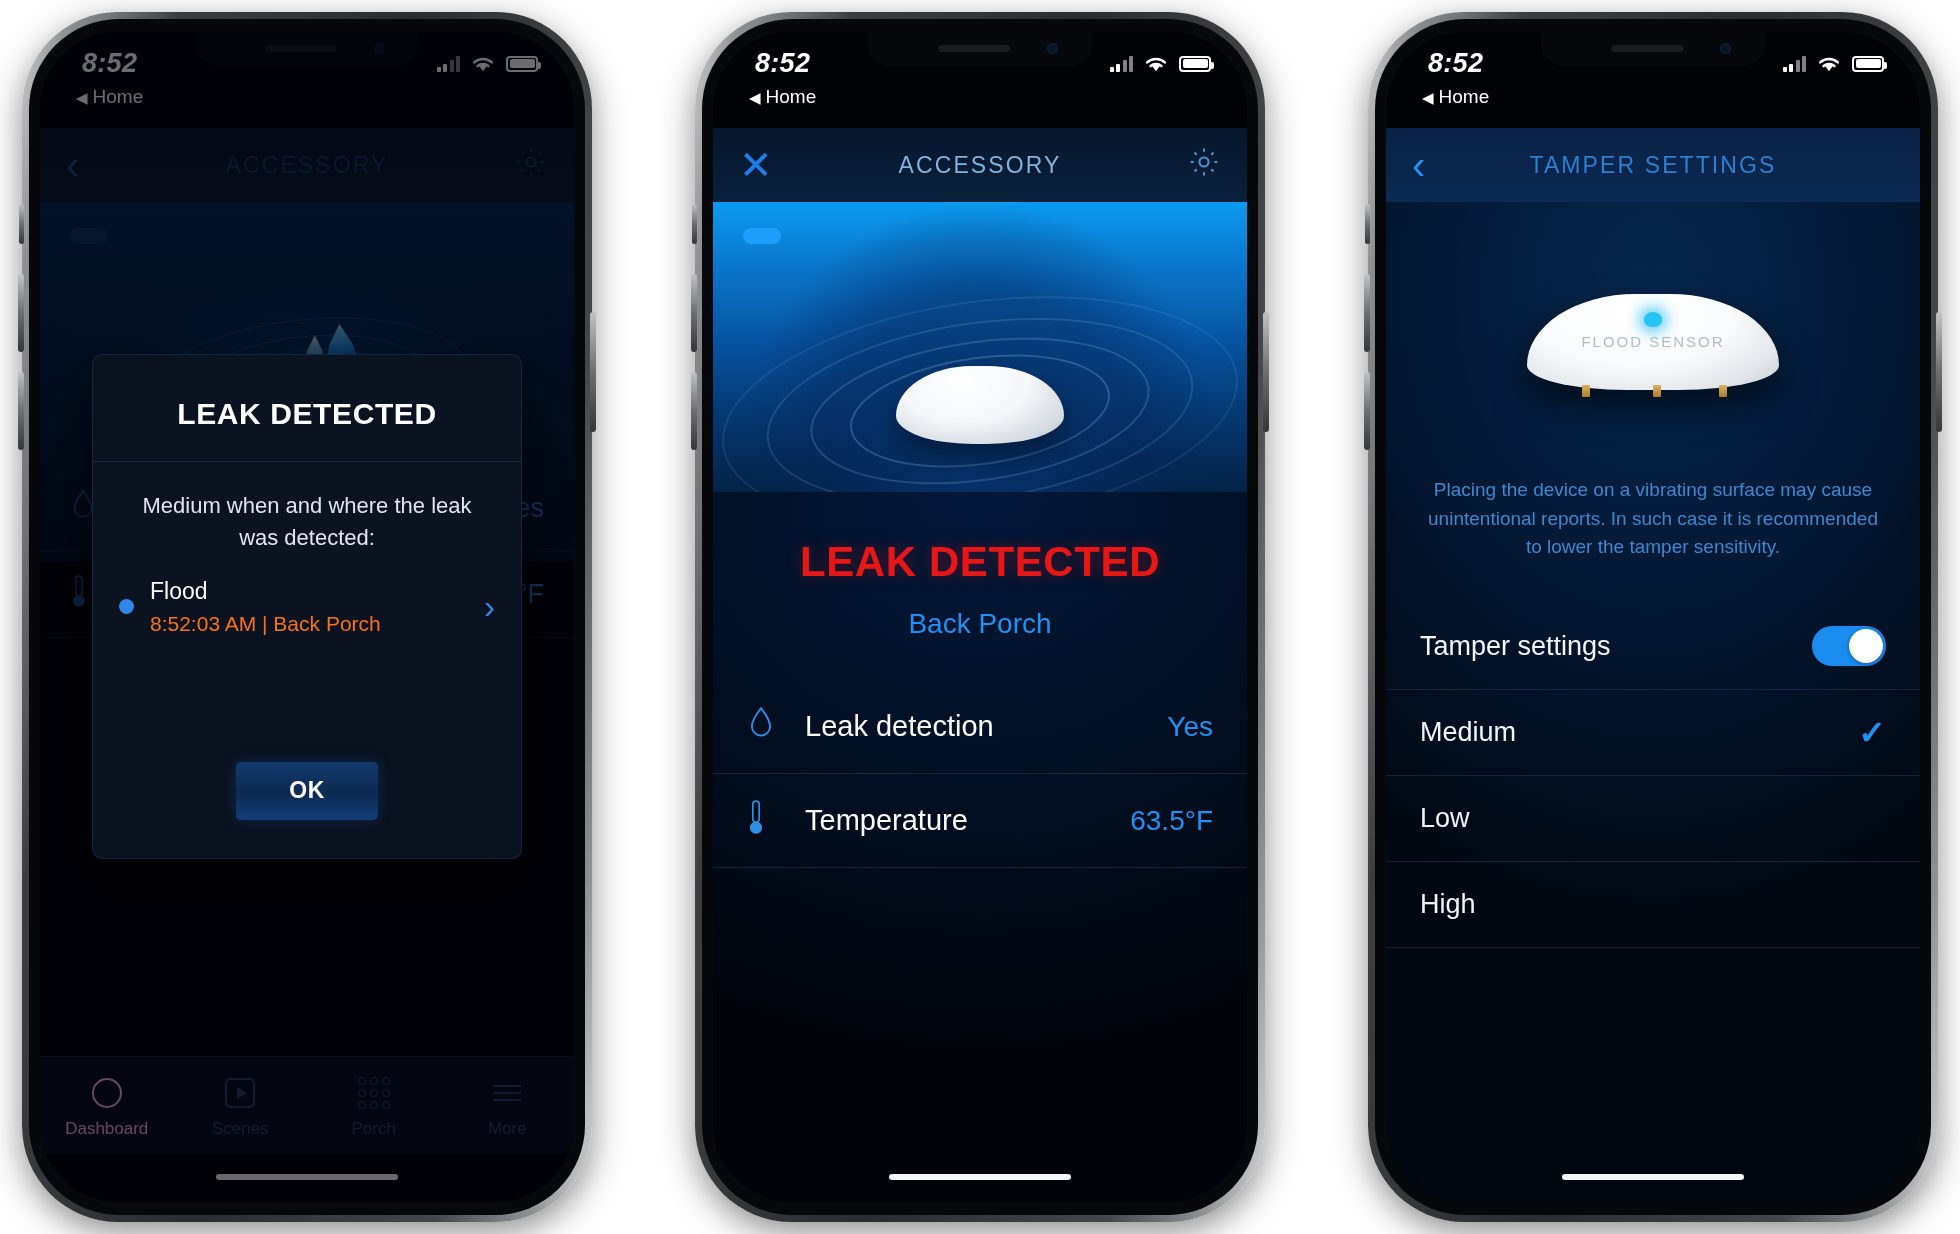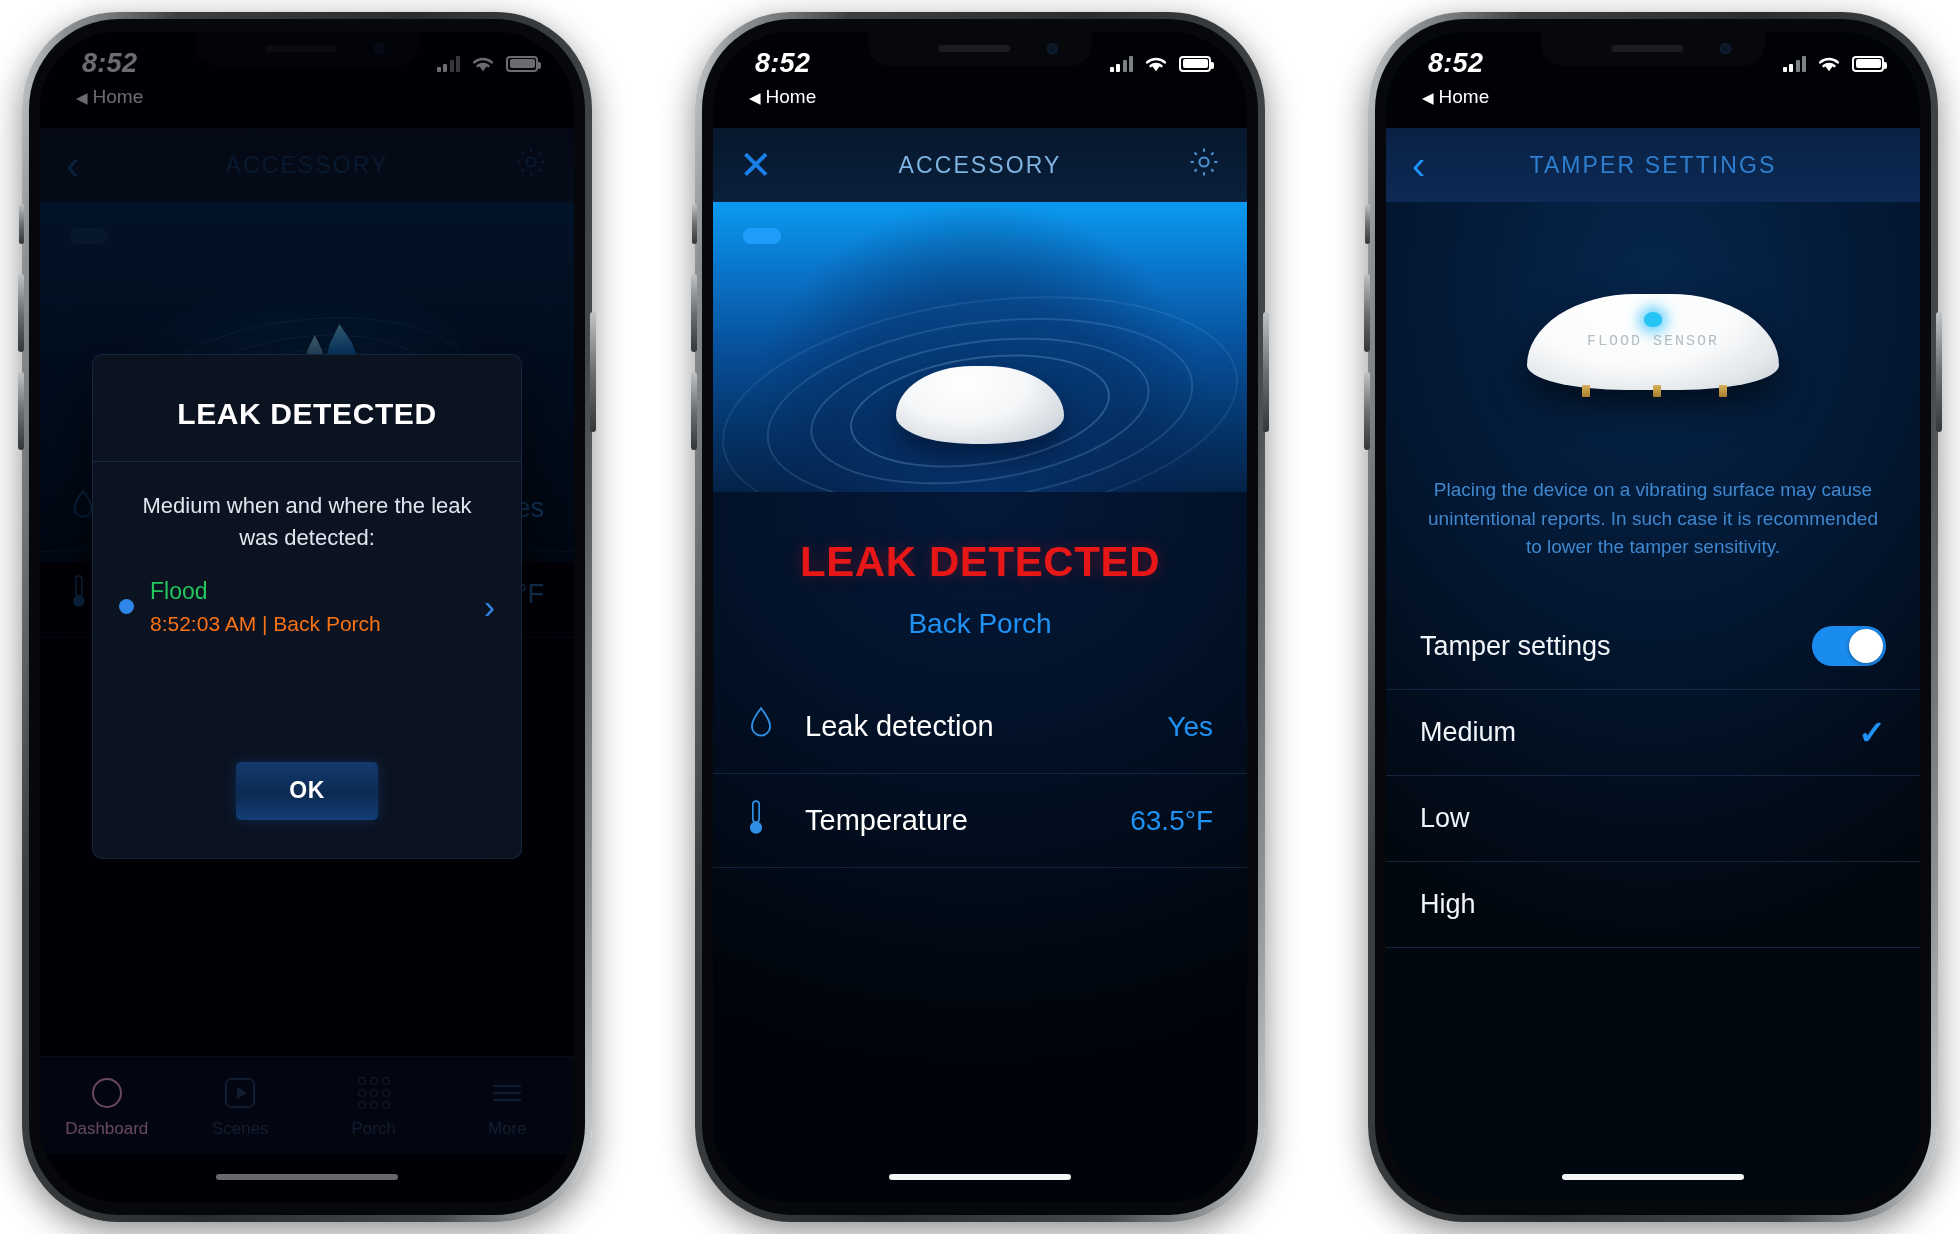--- a/index.html
+++ b/index.html
@@ -155,21 +155,21 @@
     top:322px; width:430px; border-radius:10px;
     background:#0b1220; box-shadow:0 20px 60px rgba(0,0,0,.7);
     border:1px solid rgba(40,70,110,.4);
     overflow:hidden;
   }
   .dlg-title { text-align:center; color:#fff; font-size:30px; font-weight:bold; letter-spacing:.6px; padding:42px 20px 30px; border-bottom:1px solid rgba(60,90,130,.35); }
   .dlg-msg { text-align:center; color:#dfe6f0; font-size:22px; line-height:1.45; padding:28px 44px 10px; }
   .dlg-item { display:flex; align-items:center; padding:14px 26px 10px 26px; }
   .dot { width:15px; height:15px; border-radius:50%; background:#2f86e8; flex:0 0 auto; margin-right:16px; }
   .dlg-item-body { flex:1; }
-  .dlg-item-t { color:#22c55e; font-size:23px; }
+  .dlg-item-t { color:#ffffff; font-size:23px; }
   .dlg-item-s { color:#f97316; font-size:21px; margin-top:7px; }
   .dlg-chev { color:#2f86e8; font-size:33px; font-weight:300; }
   .dlg-spacer { height:116px; }
   .dlg-actions { padding: 0 0 38px 0; display:flex; justify-content:center; }
   .ok-btn {
     width:142px; height:58px; border-radius:5px; border:none; cursor:pointer;
     background: linear-gradient(180deg,#123a6e 0%,#0d2a52 55%,#123f78 100%);
     color:#fff; font-size:23px; font-weight:bold; letter-spacing:.4px;
     box-shadow: 0 0 14px rgba(25,90,170,.35);
     font-family:"Liberation Sans", sans-serif;
@@ -211,21 +211,21 @@
   #p3 .navbar { background: linear-gradient(180deg,#0a2144 0%,#0c2a55 100%); }
   #p3 .nav-title { color:#2f7fd0; }
   .hero3 { position:relative; height:270px; }
   .sensor3 {
     position:absolute; left:50%; top:52%; transform:translate(-50%,-50%);
     width:252px; height:96px; border-radius: 50% 50% 46% 46% / 86% 86% 30% 30%;
     background: radial-gradient(ellipse at 42% 18%, #ffffff 0%, #fafbfc 48%, #e2e6ea 78%, #c6ccd3 100%);
     box-shadow: 0 16px 36px rgba(0,0,0,.6);
   }
   .sensor3 .led { position:absolute; left:50%; top:18%; transform:translateX(-50%); width:18px; height:15px; border-radius:50% 50% 45% 45%; background:#25c4f5; box-shadow:0 0 14px 5px rgba(40,190,250,.75); }
-  .sensor3 .brand { position:absolute; left:0; right:0; top:40%; text-align:center; font-size:15px; letter-spacing:2px; color:rgba(120,135,150,.55);font-family:Liberation Mono, monospace; }
+  .sensor3 .brand { position:absolute; left:0; right:0; top:40%; text-align:center; font-size:15px; letter-spacing:2px; color:rgba(120,135,150,.55); }
   .pin { position:absolute; bottom:-7px; width:8px; height:12px; background:linear-gradient(180deg,#d9b05a,#a97f2d); border-radius:1px; }
   .p3note { color:#3f87cf; font-size:19px; line-height:1.5; text-align:center; padding:4px 40px 0; }
   .p3list { margin-top:42px; }
   .p3row { height:86px; display:flex; align-items:center; padding:0 34px; border-bottom:1px solid rgba(32,58,96,.55); }
   .p3row .lbl { flex:1; color:#f2f5f9; font-size:27px; }
   .check { color:#1f93f5; font-size:33px; font-weight:bold; }
   .switch { width:74px; height:40px; border-radius:20px; background:#1a8cf0; position:relative; }
   .switch::after { content:""; position:absolute; top:3px; right:3px; width:34px; height:34px; border-radius:50%; background:#fff; box-shadow:0 1px 4px rgba(0,0,0,.4); }
 
   .gear { font-size: 30px; }

